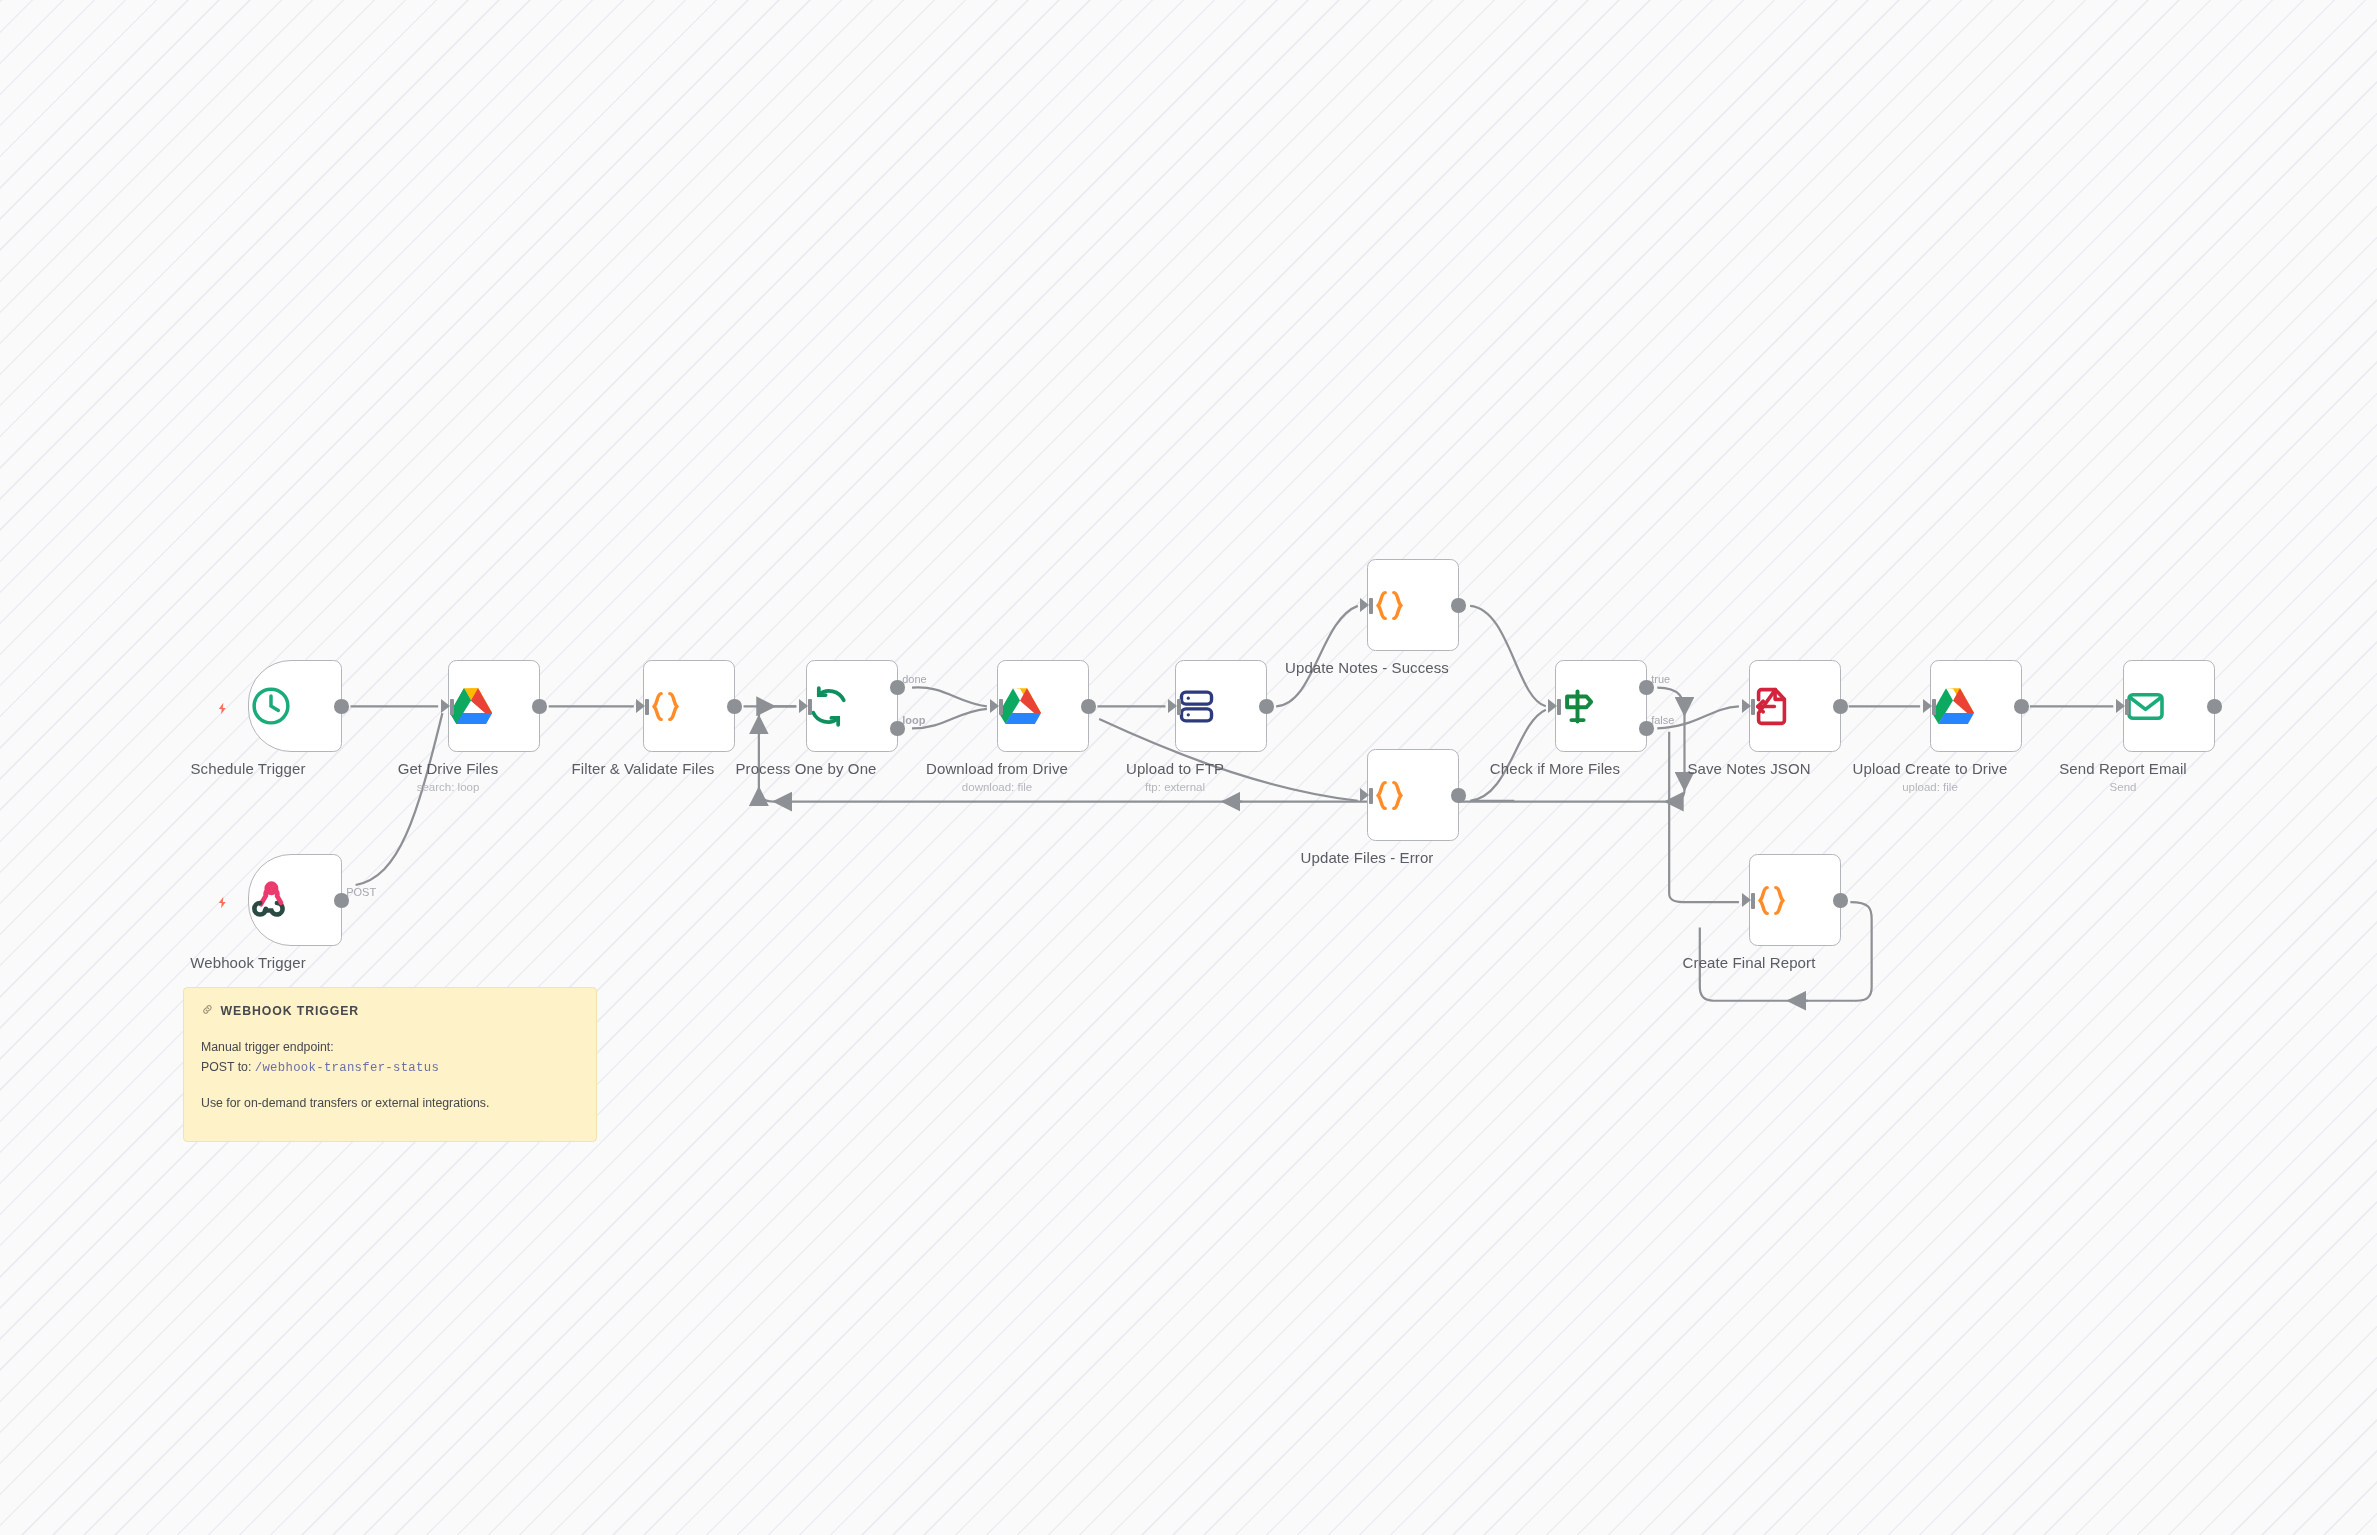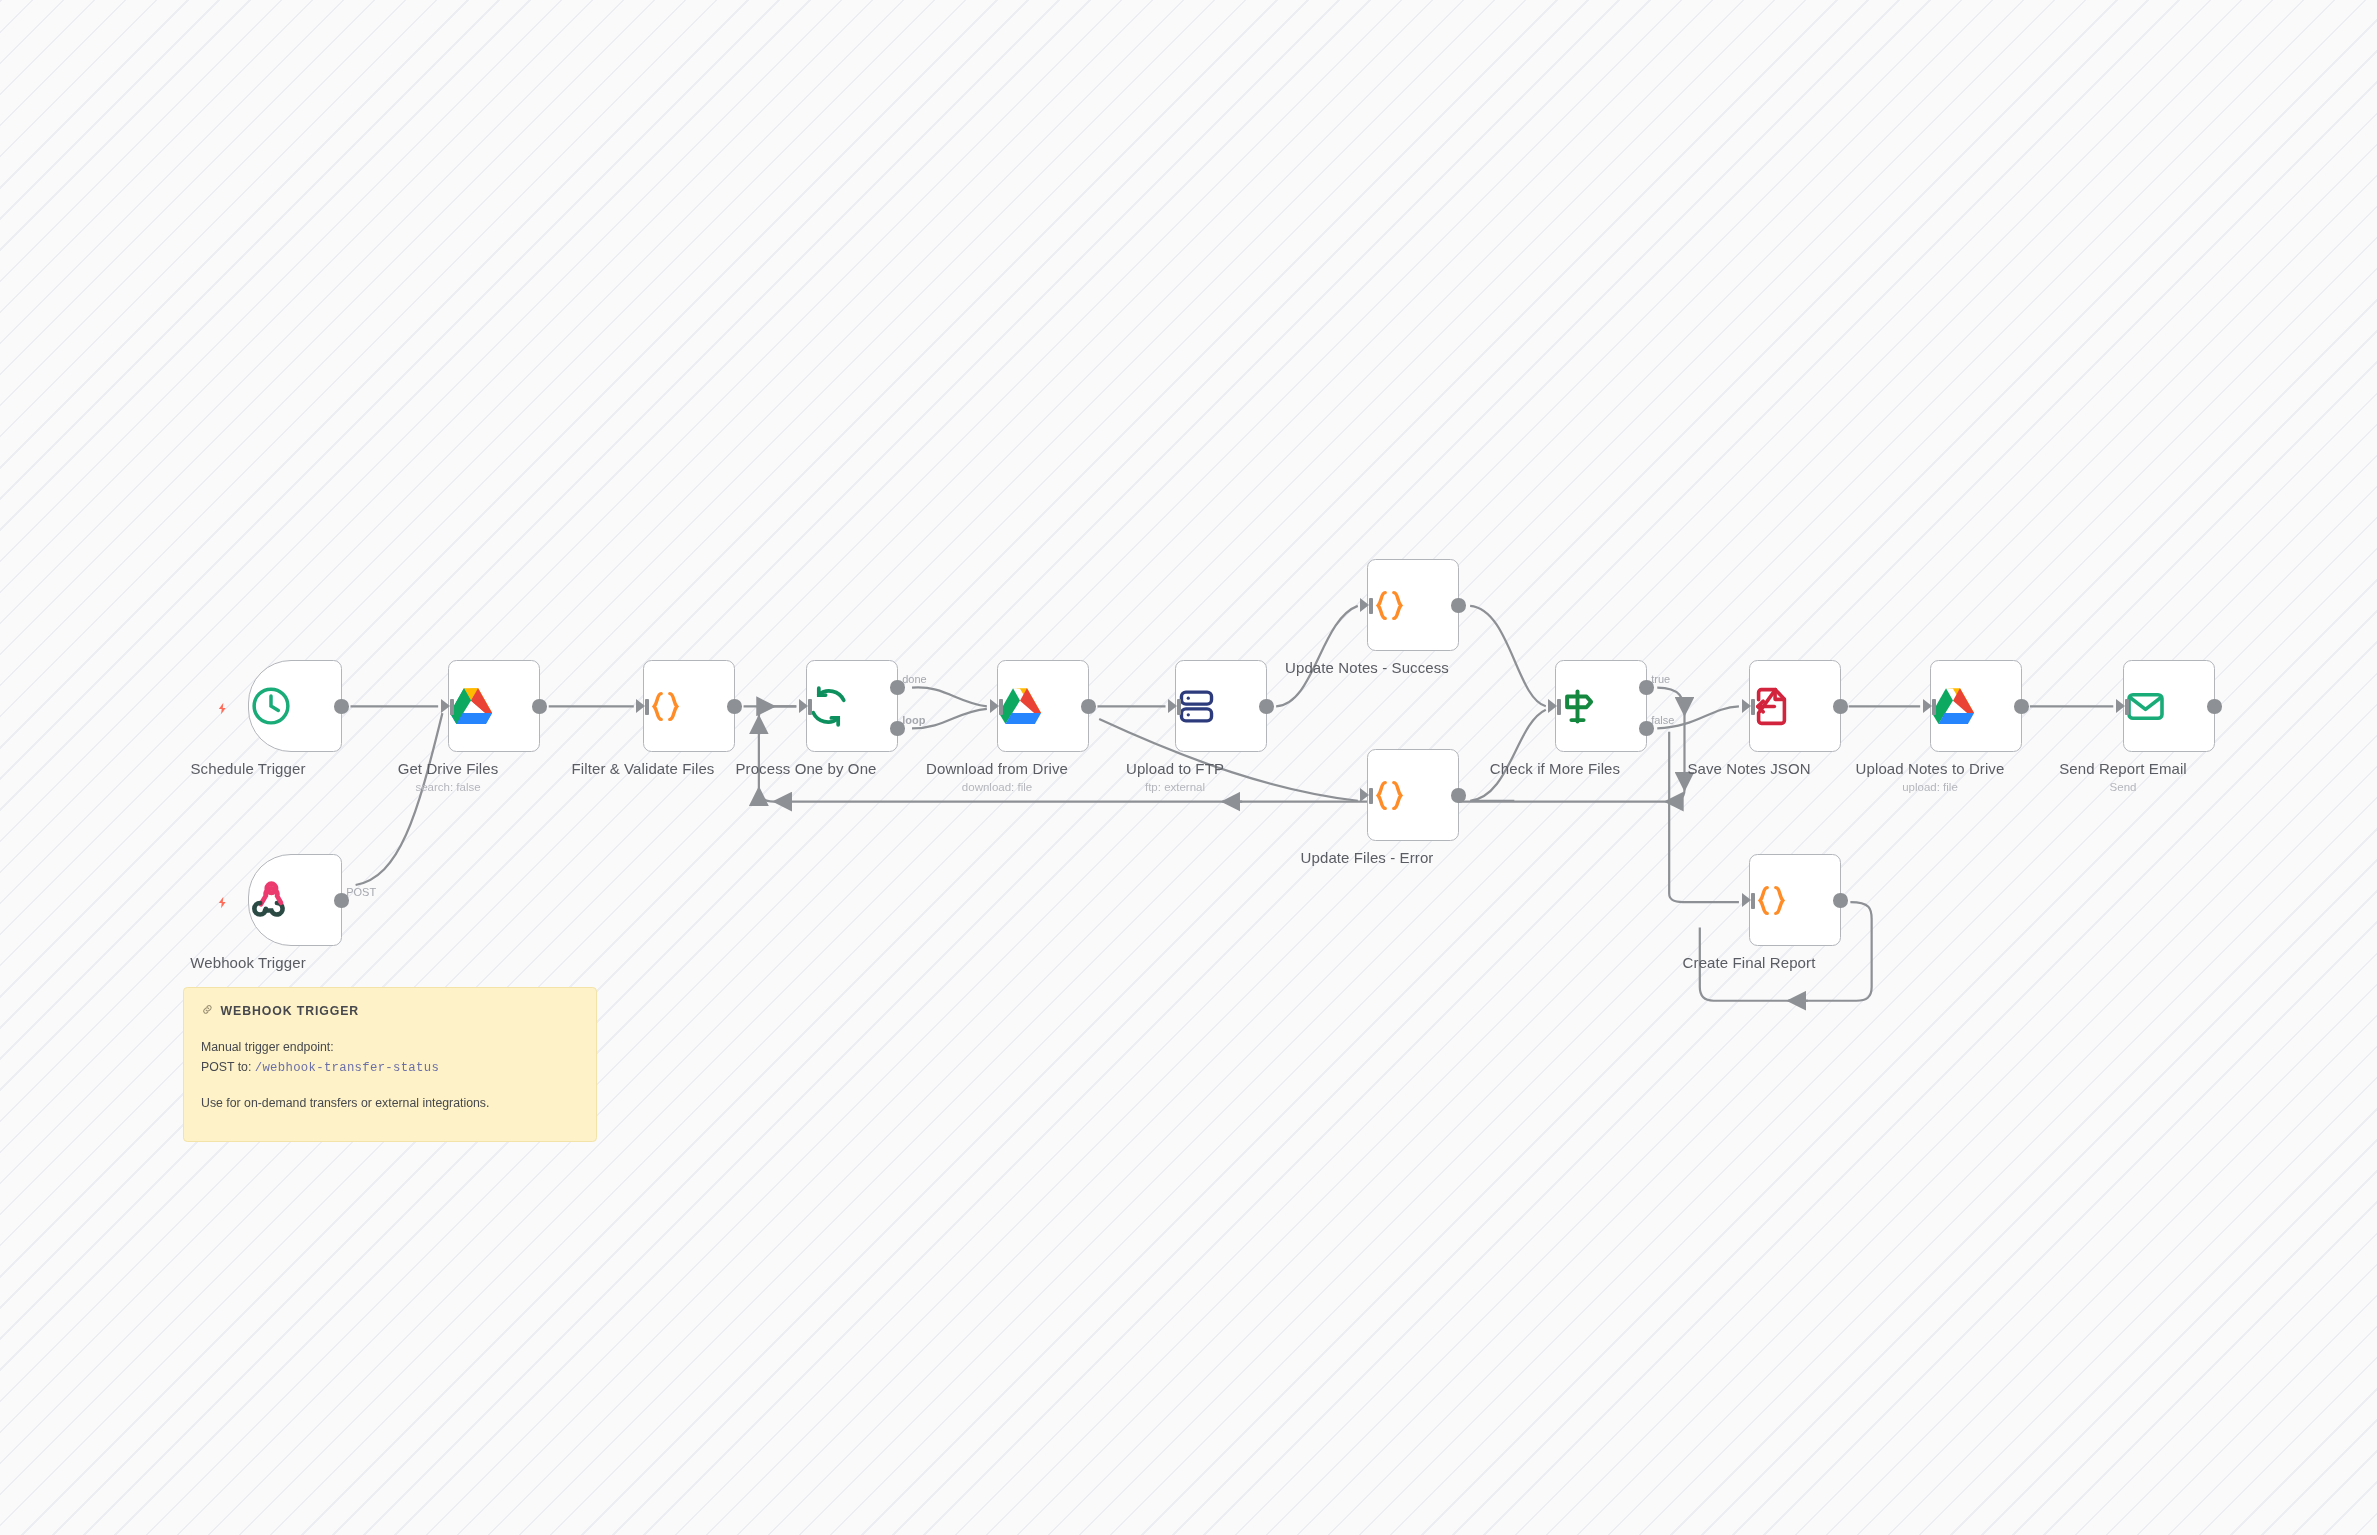--- a/index.html
+++ b/index.html
@@ -213,21 +213,21 @@
           <path d="M16.2 2 L31.8 2 L47 29.2 L39.6 29.2 L24 2.6 Z" fill="#ffba00"></path>
           <path d="M16.4 2.2 L24 15.5 L8.2 41 L1 29 Z" fill="#0da960"></path>
           <path d="M8.2 41 L40.2 41 L47 29.2 L15 29.2 Z" fill="#2684fc"></path>
           <path d="M31.6 2.2 L47 29.2 L39.4 29.2 L24 15.6 Z" fill="#ea4335"></path>
         </svg>
       </span>
       <span class="port out" style="top:38px;"></span>
       <span class="port in" style="top:46px;"></span>
     </div>
     <div class="title">Get Drive Files</div>
-    <div class="subtitle">search: false</div>
+    <div class="subtitle">search: loop</div>
   </div>
 
   <div class="node" style="left:643px;top:660px;">
     <div class="box">
       <span>
         <svg viewBox="0 0 40 40" width="43" height="43" fill="none" stroke="#ff8c26" stroke-width="3.2" stroke-linecap="round">
           <path d="M16 8 C12 8 13 16 9.5 20 C13 24 12 32 16 32"></path>
           <path d="M24 8 C28 8 27 16 30.5 20 C27 24 28 32 24 32"></path>
         </svg>
       </span>
@@ -363,21 +363,21 @@
         <svg viewBox="0 0 48 44" width="44" height="41">
           <path d="M16.2 2 L31.8 2 L47 29.2 L39.6 29.2 L24 2.6 Z" fill="#ffba00"></path>
           <path d="M16.4 2.2 L24 15.5 L8.2 41 L1 29 Z" fill="#0da960"></path>
           <path d="M8.2 41 L40.2 41 L47 29.2 L15 29.2 Z" fill="#2684fc"></path>
           <path d="M31.6 2.2 L47 29.2 L39.4 29.2 L24 15.6 Z" fill="#ea4335"></path>
         </svg>
       </span>
       <span class="port out" style="top:38px;"></span>
       <span class="port in" style="top:46px;"></span>
     </div>
-    <div class="title">Upload Notes to Drive</div>
+    <div class="title">Upload Create to Drive</div>
     <div class="subtitle">upload: file</div>
   </div>
 
   <div class="node" style="left:2123px;top:660px;">
     <div class="box">
       <span>
         <svg viewBox="0 0 24 24" width="43" height="43" fill="none" stroke="#19ab78" stroke-width="2" stroke-linejoin="round">
           <rect x="2.8" y="5.4" width="18.4" height="13.2" rx="2.2"></rect>
           <path d="M3.4 7 L12 13.6 L20.6 7"></path>
         </svg>

